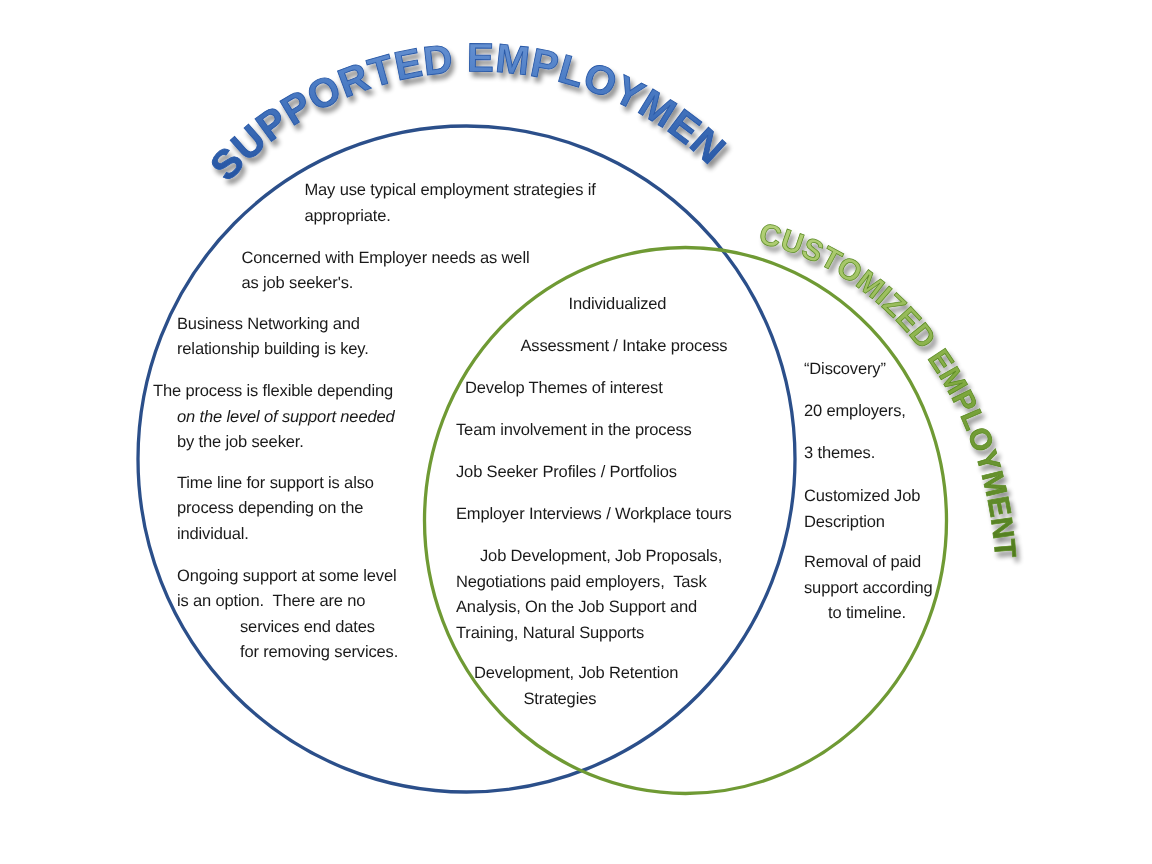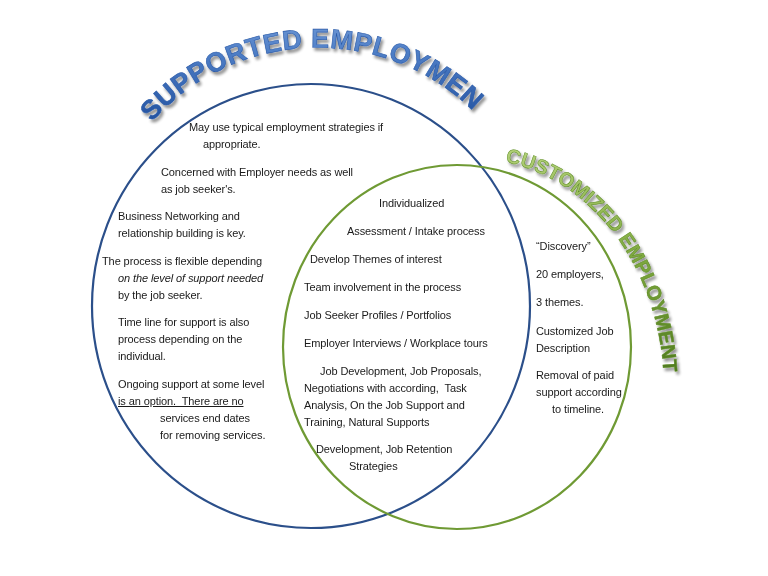--- a/index.html
+++ b/index.html
@@ -43,45 +43,45 @@
 
   <text class="title-text" font-size="27" fill="url(#blueGrad)" stroke="#2a5aa8" stroke-width="0.6" filter="url(#shadow)" letter-spacing="0.5">
     <textPath href="#supportedArc" startOffset="0">SUPPORTED EMPLOYMENT</textPath>
   </text>
 
   <text class="title-text" font-size="20" fill="url(#greenGrad)" stroke="#5a8a22" stroke-width="0.5" filter="url(#shadow)" letter-spacing="0.2">
     <textPath href="#customizedArc" startOffset="0">CUSTOMIZED EMPLOYMENT</textPath>
   </text>
 </svg>
 
-<div class="txt" style="left:189px;top:119px;text-align:center;">May use typical employment strategies if</div>
+<div class="txt" style="left:203px;top:119px;text-align:center;">May use typical employment strategies if</div>
 <div class="txt" style="left:203px;top:136px;">appropriate.</div>
 <div class="txt" style="left:161px;top:164px;">Concerned with Employer needs as well</div>
 <div class="txt" style="left:161px;top:181px;text-align:right;">as job seeker's.</div>
 <div class="txt" style="left:118px;top:208px;">Business Networking and</div>
 <div class="txt" style="left:118px;top:225px;">relationship building is key.</div>
 <div class="txt" style="left:102px;top:253px;">The process is flexible depending</div>
 <div class="txt" style="left:118px;top:270px;font-style:italic;">on the level of support needed</div>
 <div class="txt" style="left:118px;top:287px;">by the job seeker.</div>
 <div class="txt" style="left:118px;top:314px;">Time line for support is also</div>
 <div class="txt" style="left:118px;top:331px;">process depending on the</div>
 <div class="txt" style="left:118px;top:348px;">individual.</div>
 <div class="txt" style="left:118px;top:376px;">Ongoing support at some level</div>
-<div class="txt" style="left:118px;top:393px;text-decoration:underline;">is an option.  There are no</div>
+<div class="txt" style="left:118px;top:393px;">is an option.  There are no</div>
 <div class="txt" style="left:160px;top:410px;">services end dates</div>
 <div class="txt" style="left:160px;top:427px;">for removing services.</div>
 
 <div class="txt" style="left:379px;top:195px;">Individualized</div>
 <div class="txt" style="left:347px;top:223px;">Assessment / Intake process</div>
 <div class="txt" style="left:310px;top:251px;">Develop Themes of interest</div>
 <div class="txt" style="left:304px;top:279px;">Team involvement in the process</div>
 <div class="txt" style="left:304px;top:307px;">Job Seeker Profiles / Portfolios</div>
 <div class="txt" style="left:304px;top:335px;">Employer Interviews / Workplace tours</div>
 <div class="txt" style="left:304px;top:363px;margin-left:16px;">Job Development, Job Proposals,</div>
-<div class="txt" style="left:304px;top:380px;">Negotiations with according,  Task</div>
+<div class="txt" style="left:304px;top:380px;">Negotiations paid employers,  Task</div>
 <div class="txt" style="left:304px;top:397px;">Analysis, On the Job Support and</div>
 <div class="txt" style="left:304px;top:414px;">Training, Natural Supports</div>
 <div class="txt" style="left:316px;top:441px;">Development, Job Retention</div>
 <div class="txt" style="left:349px;top:458px;">Strategies</div>
 
 <div class="txt" style="left:536px;top:238px;">“Discovery”</div>
 <div class="txt" style="left:536px;top:266px;">20 employers,</div>
 <div class="txt" style="left:536px;top:294px;">3 themes.</div>
 <div class="txt" style="left:536px;top:323px;">Customized Job</div>
 <div class="txt" style="left:536px;top:340px;">Description</div>

